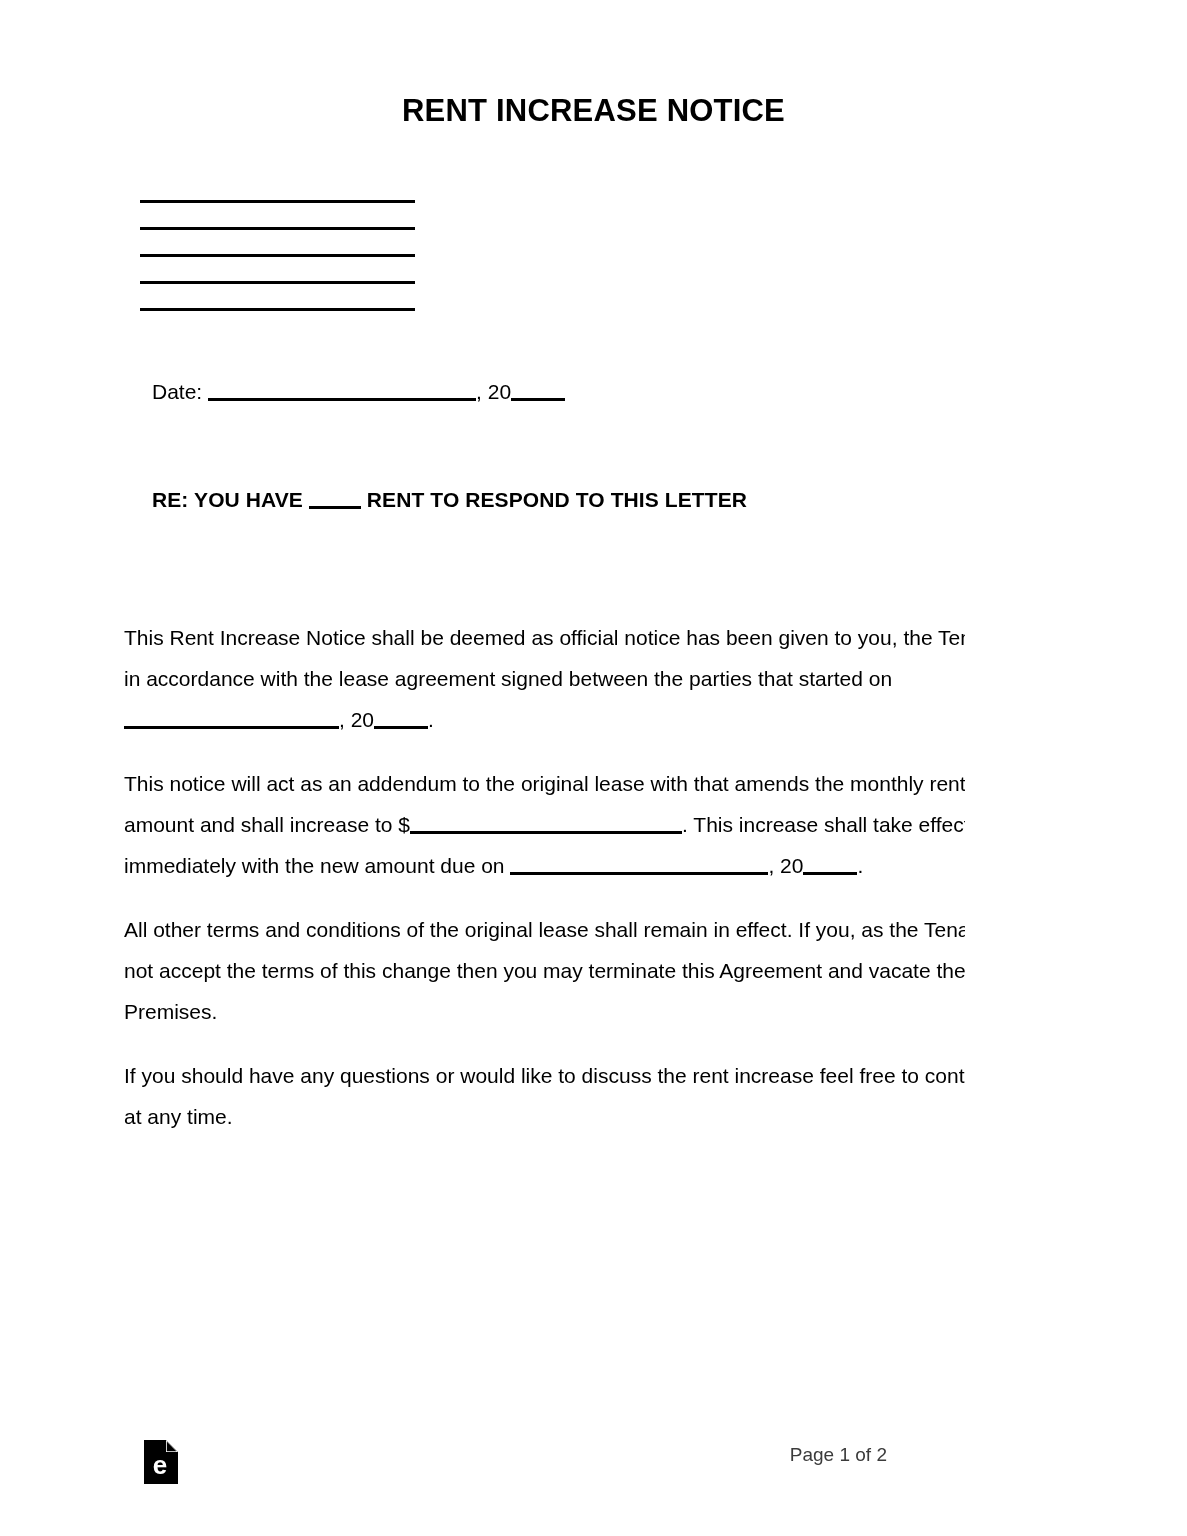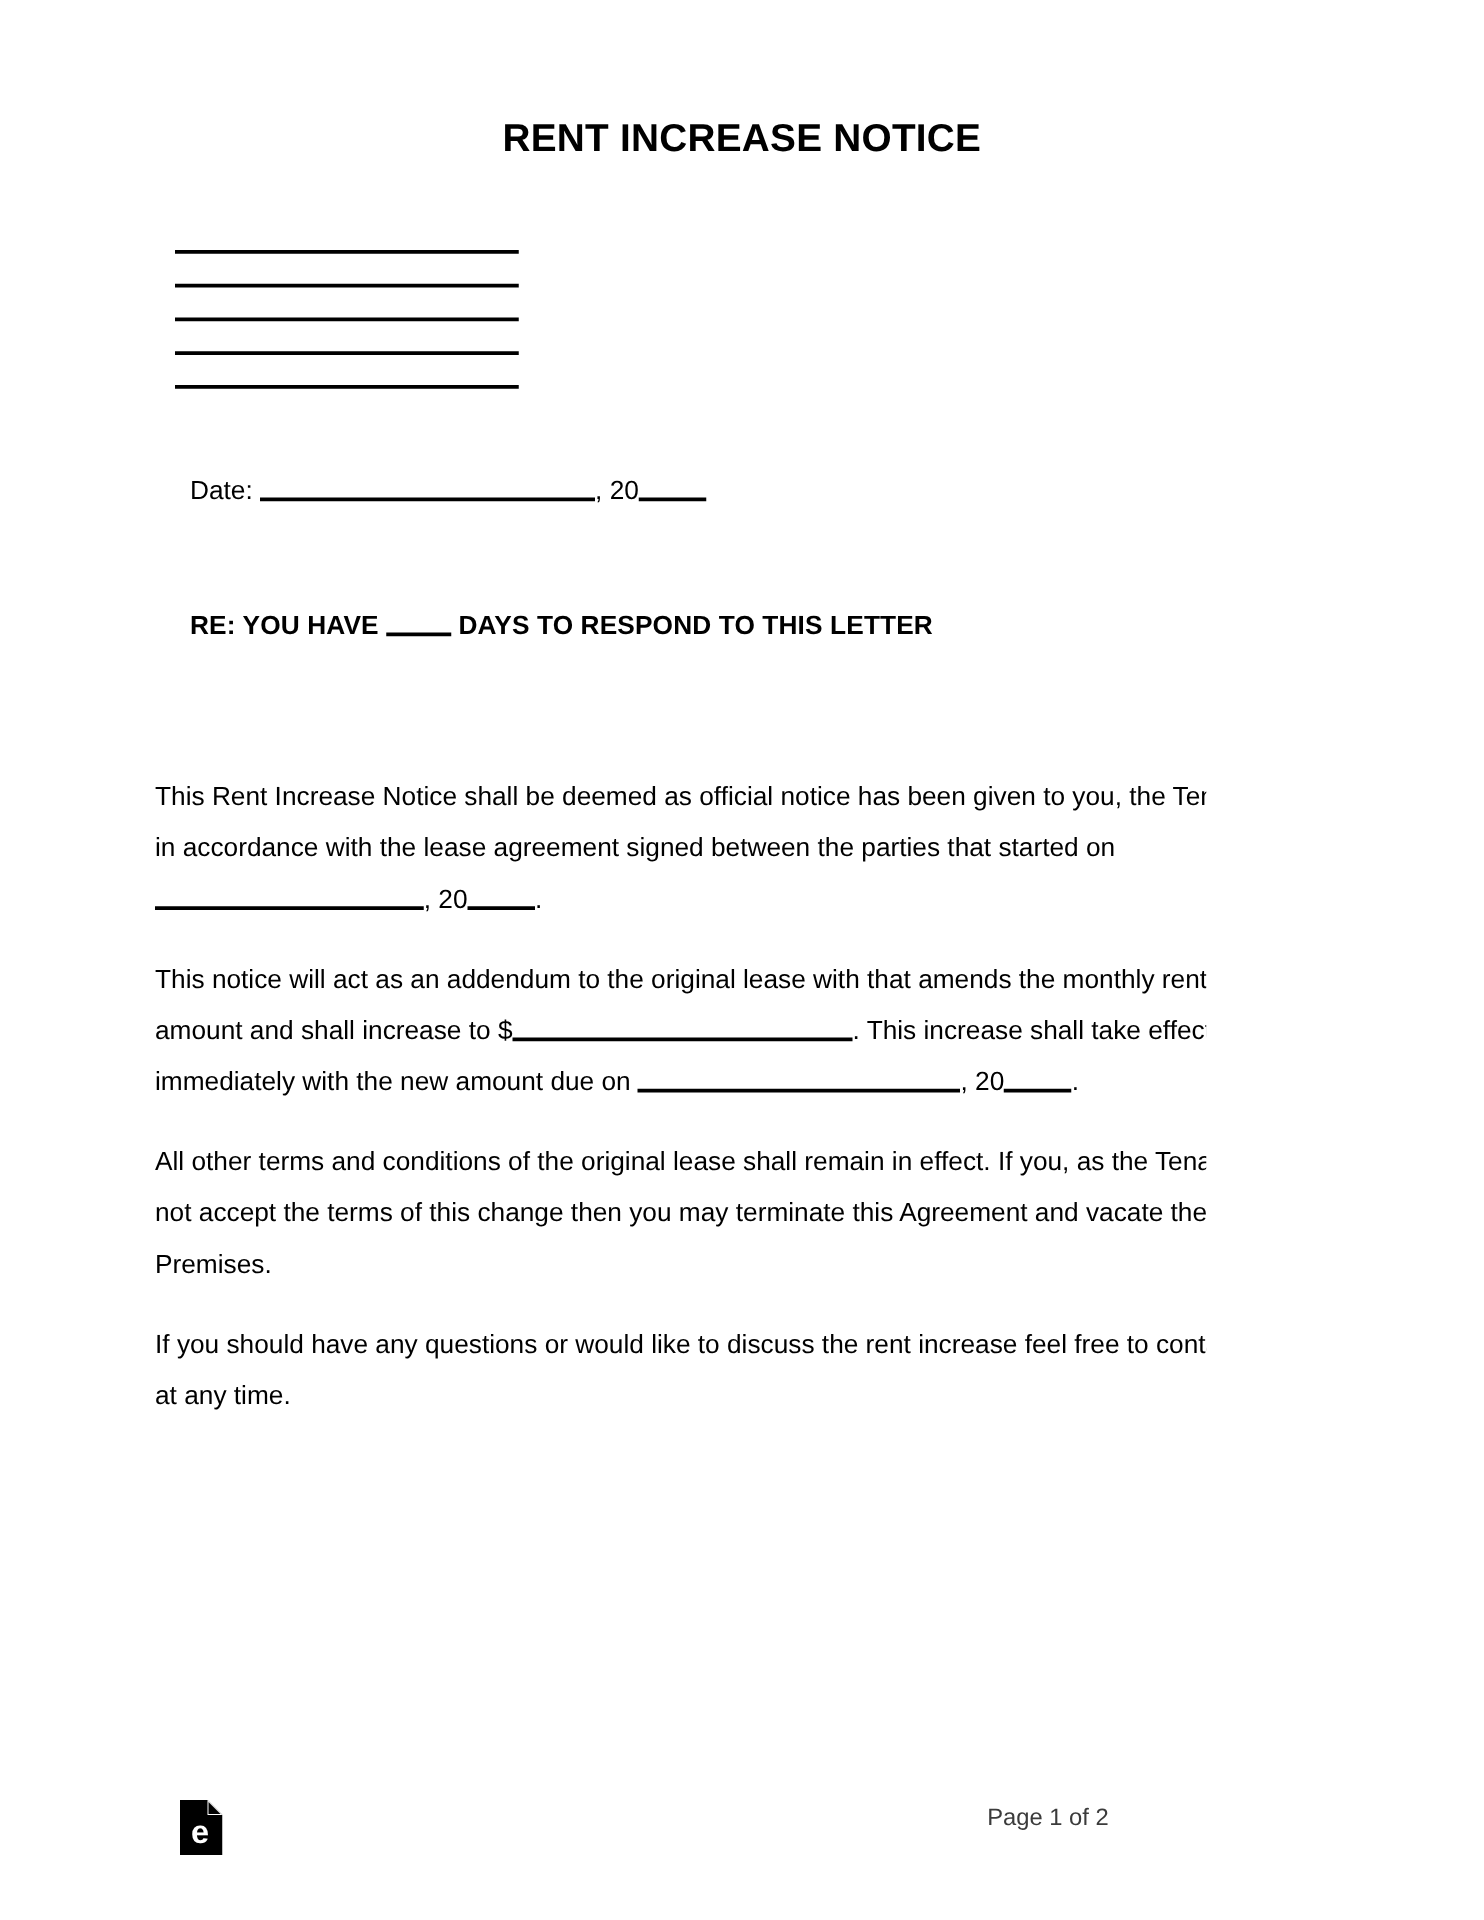--- a/index.html
+++ b/index.html
@@ -141,21 +141,21 @@
   </div>
 
   <div class="row date-row">
     <span>Date:</span>
     <span class="fill fill-w-date"></span><span>, 20</span><span class="fill fill-w-yr"></span>
   </div>
 
   <div class="row re-row">
     <span>RE: YOU HAVE</span>
     <span class="fill fill-w-days"></span>
-    <span>DAYS TO RESPOND TO THIS LETTER</span>
+    <span>RENT TO RESPOND TO THIS LETTER</span>
   </div>
 
 
   <div class="body-block">
 
     <p><span>This Rent Increase Notice shall be deemed as official notice has been given to you, the Tenant, in accordance with the lease agreement signed between the parties that started on</span>
       <span class="fill fill-w-on"></span><span>, 20</span><span class="fill fill-w-yr"></span><span>.</span></p>
 
     <p><span>This notice will act as an addendum to the original lease with that amends the monthly rent amount and shall increase to $</span><span class="fill fill-w-amount"></span><span>. This increase shall take effect immediately with the new amount due on</span>
       <span class="fill fill-w-due"></span><span>, 20</span><span class="fill fill-w-yr"></span><span>.</span></p>

